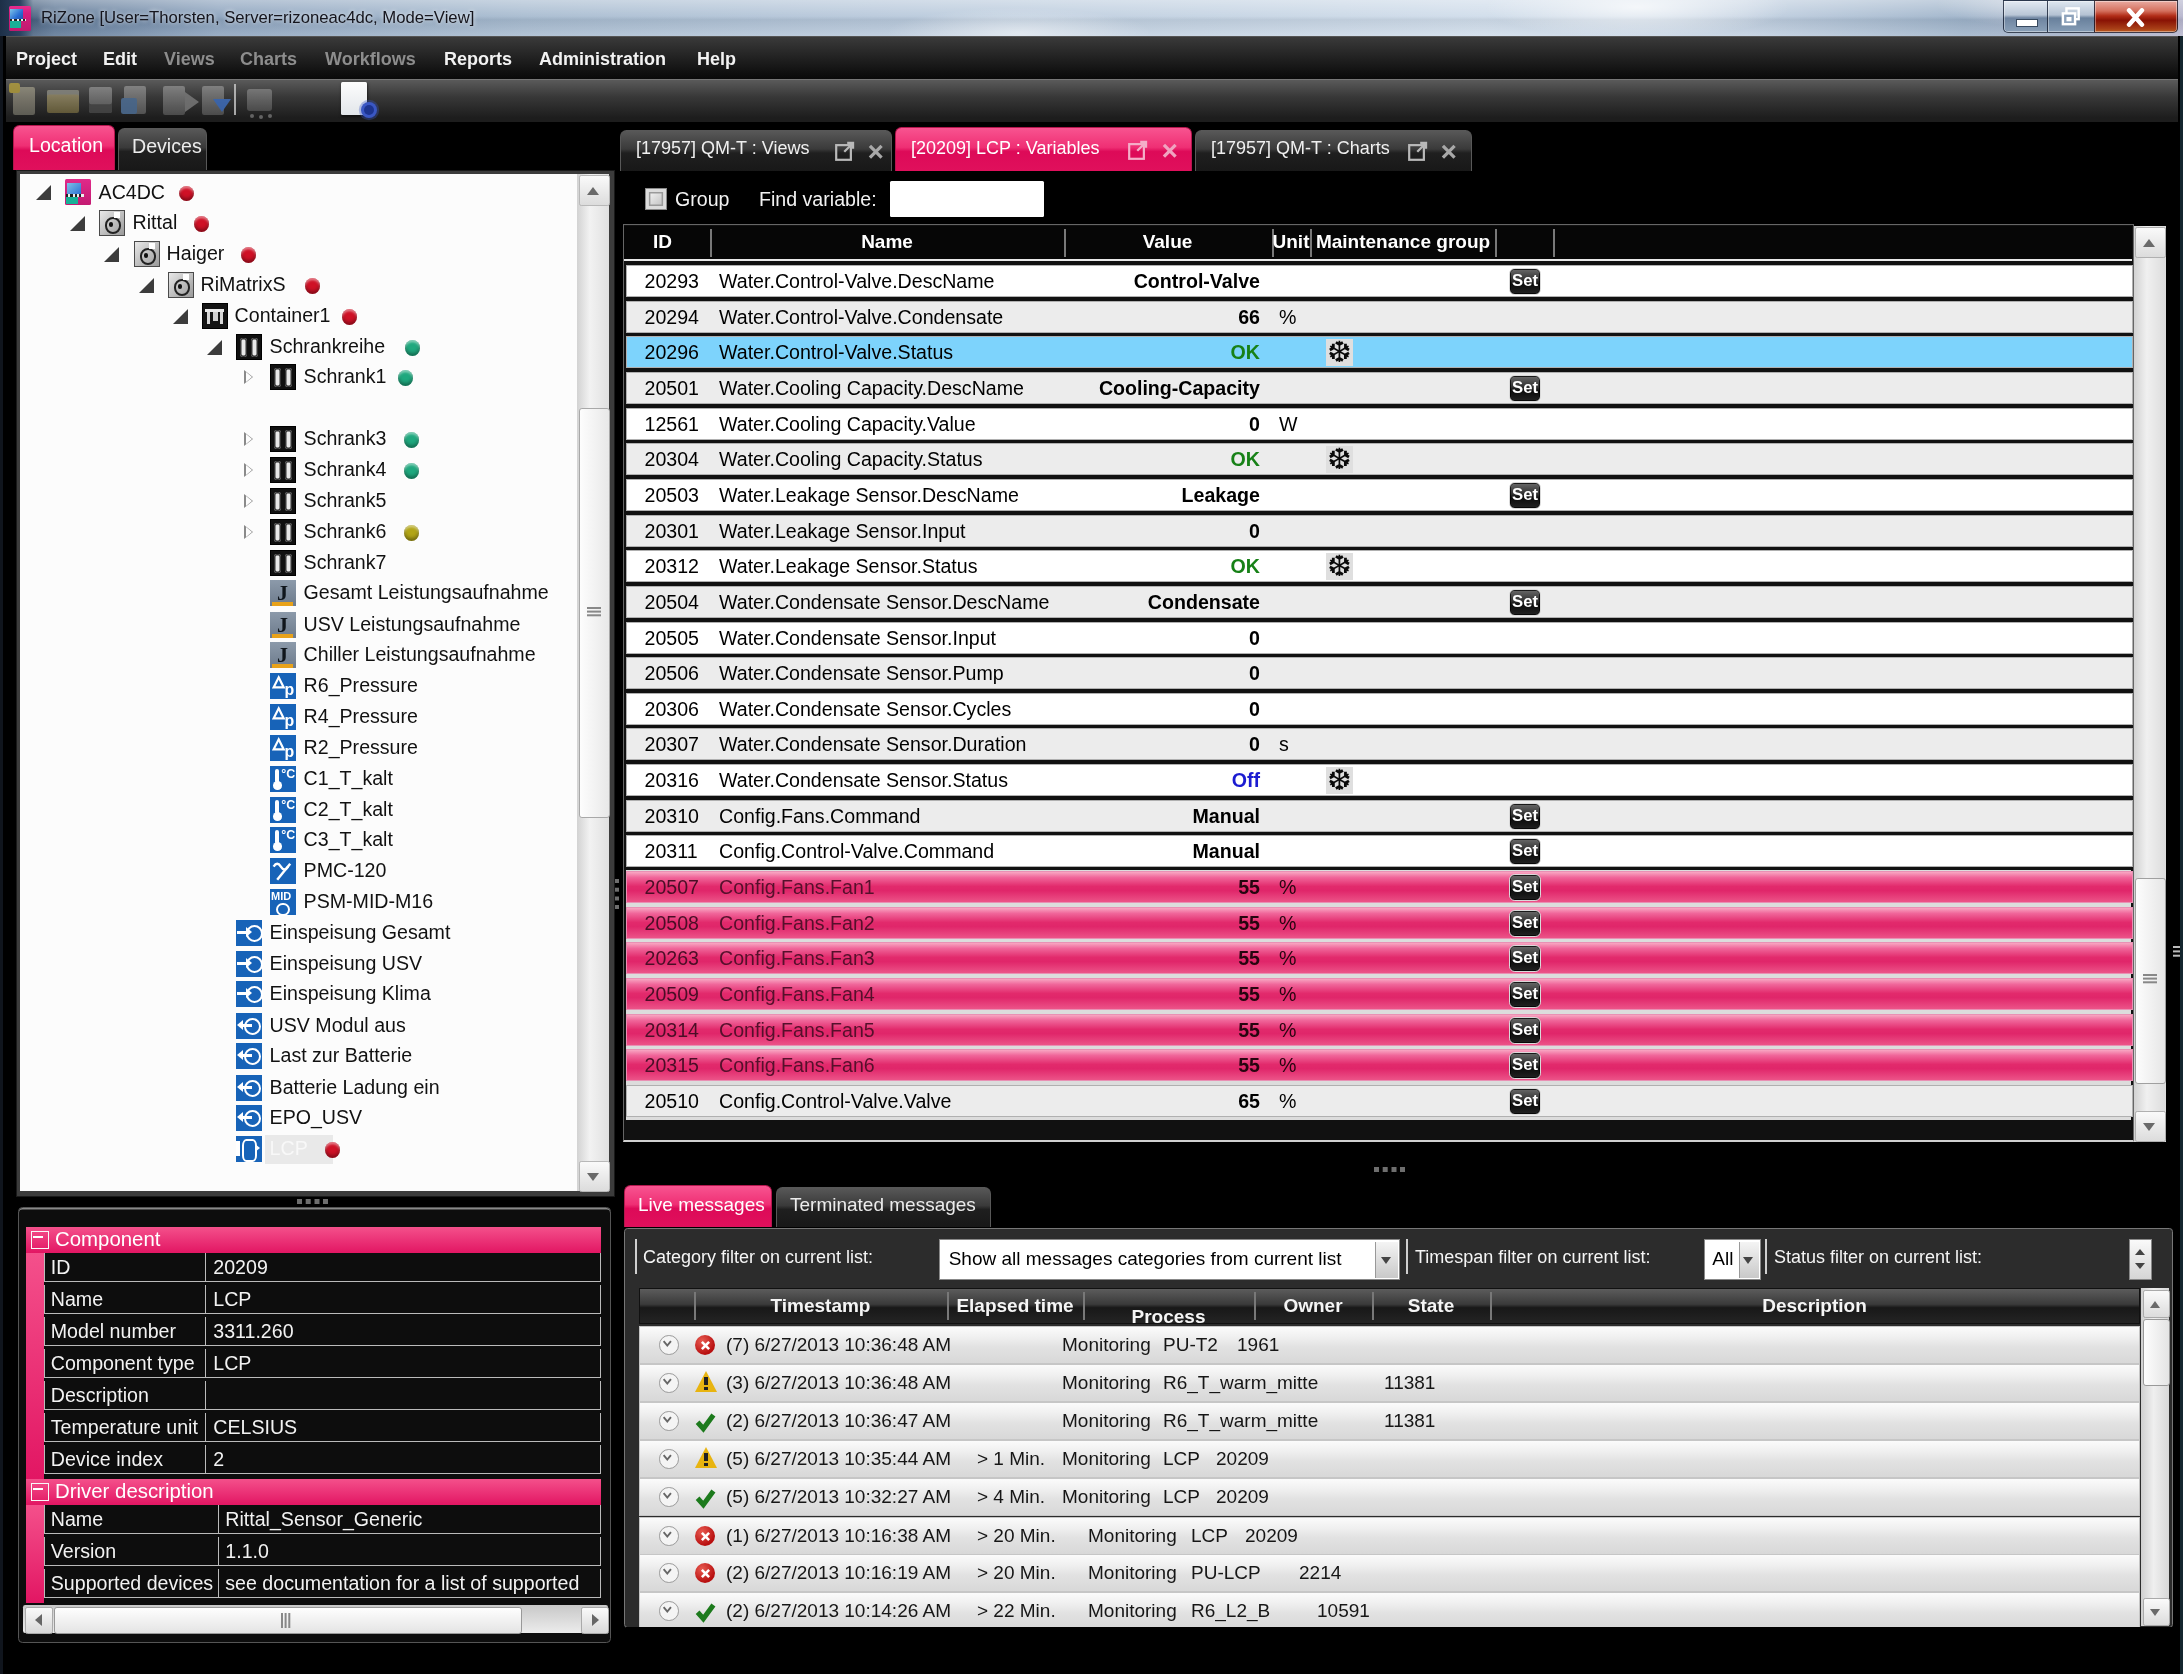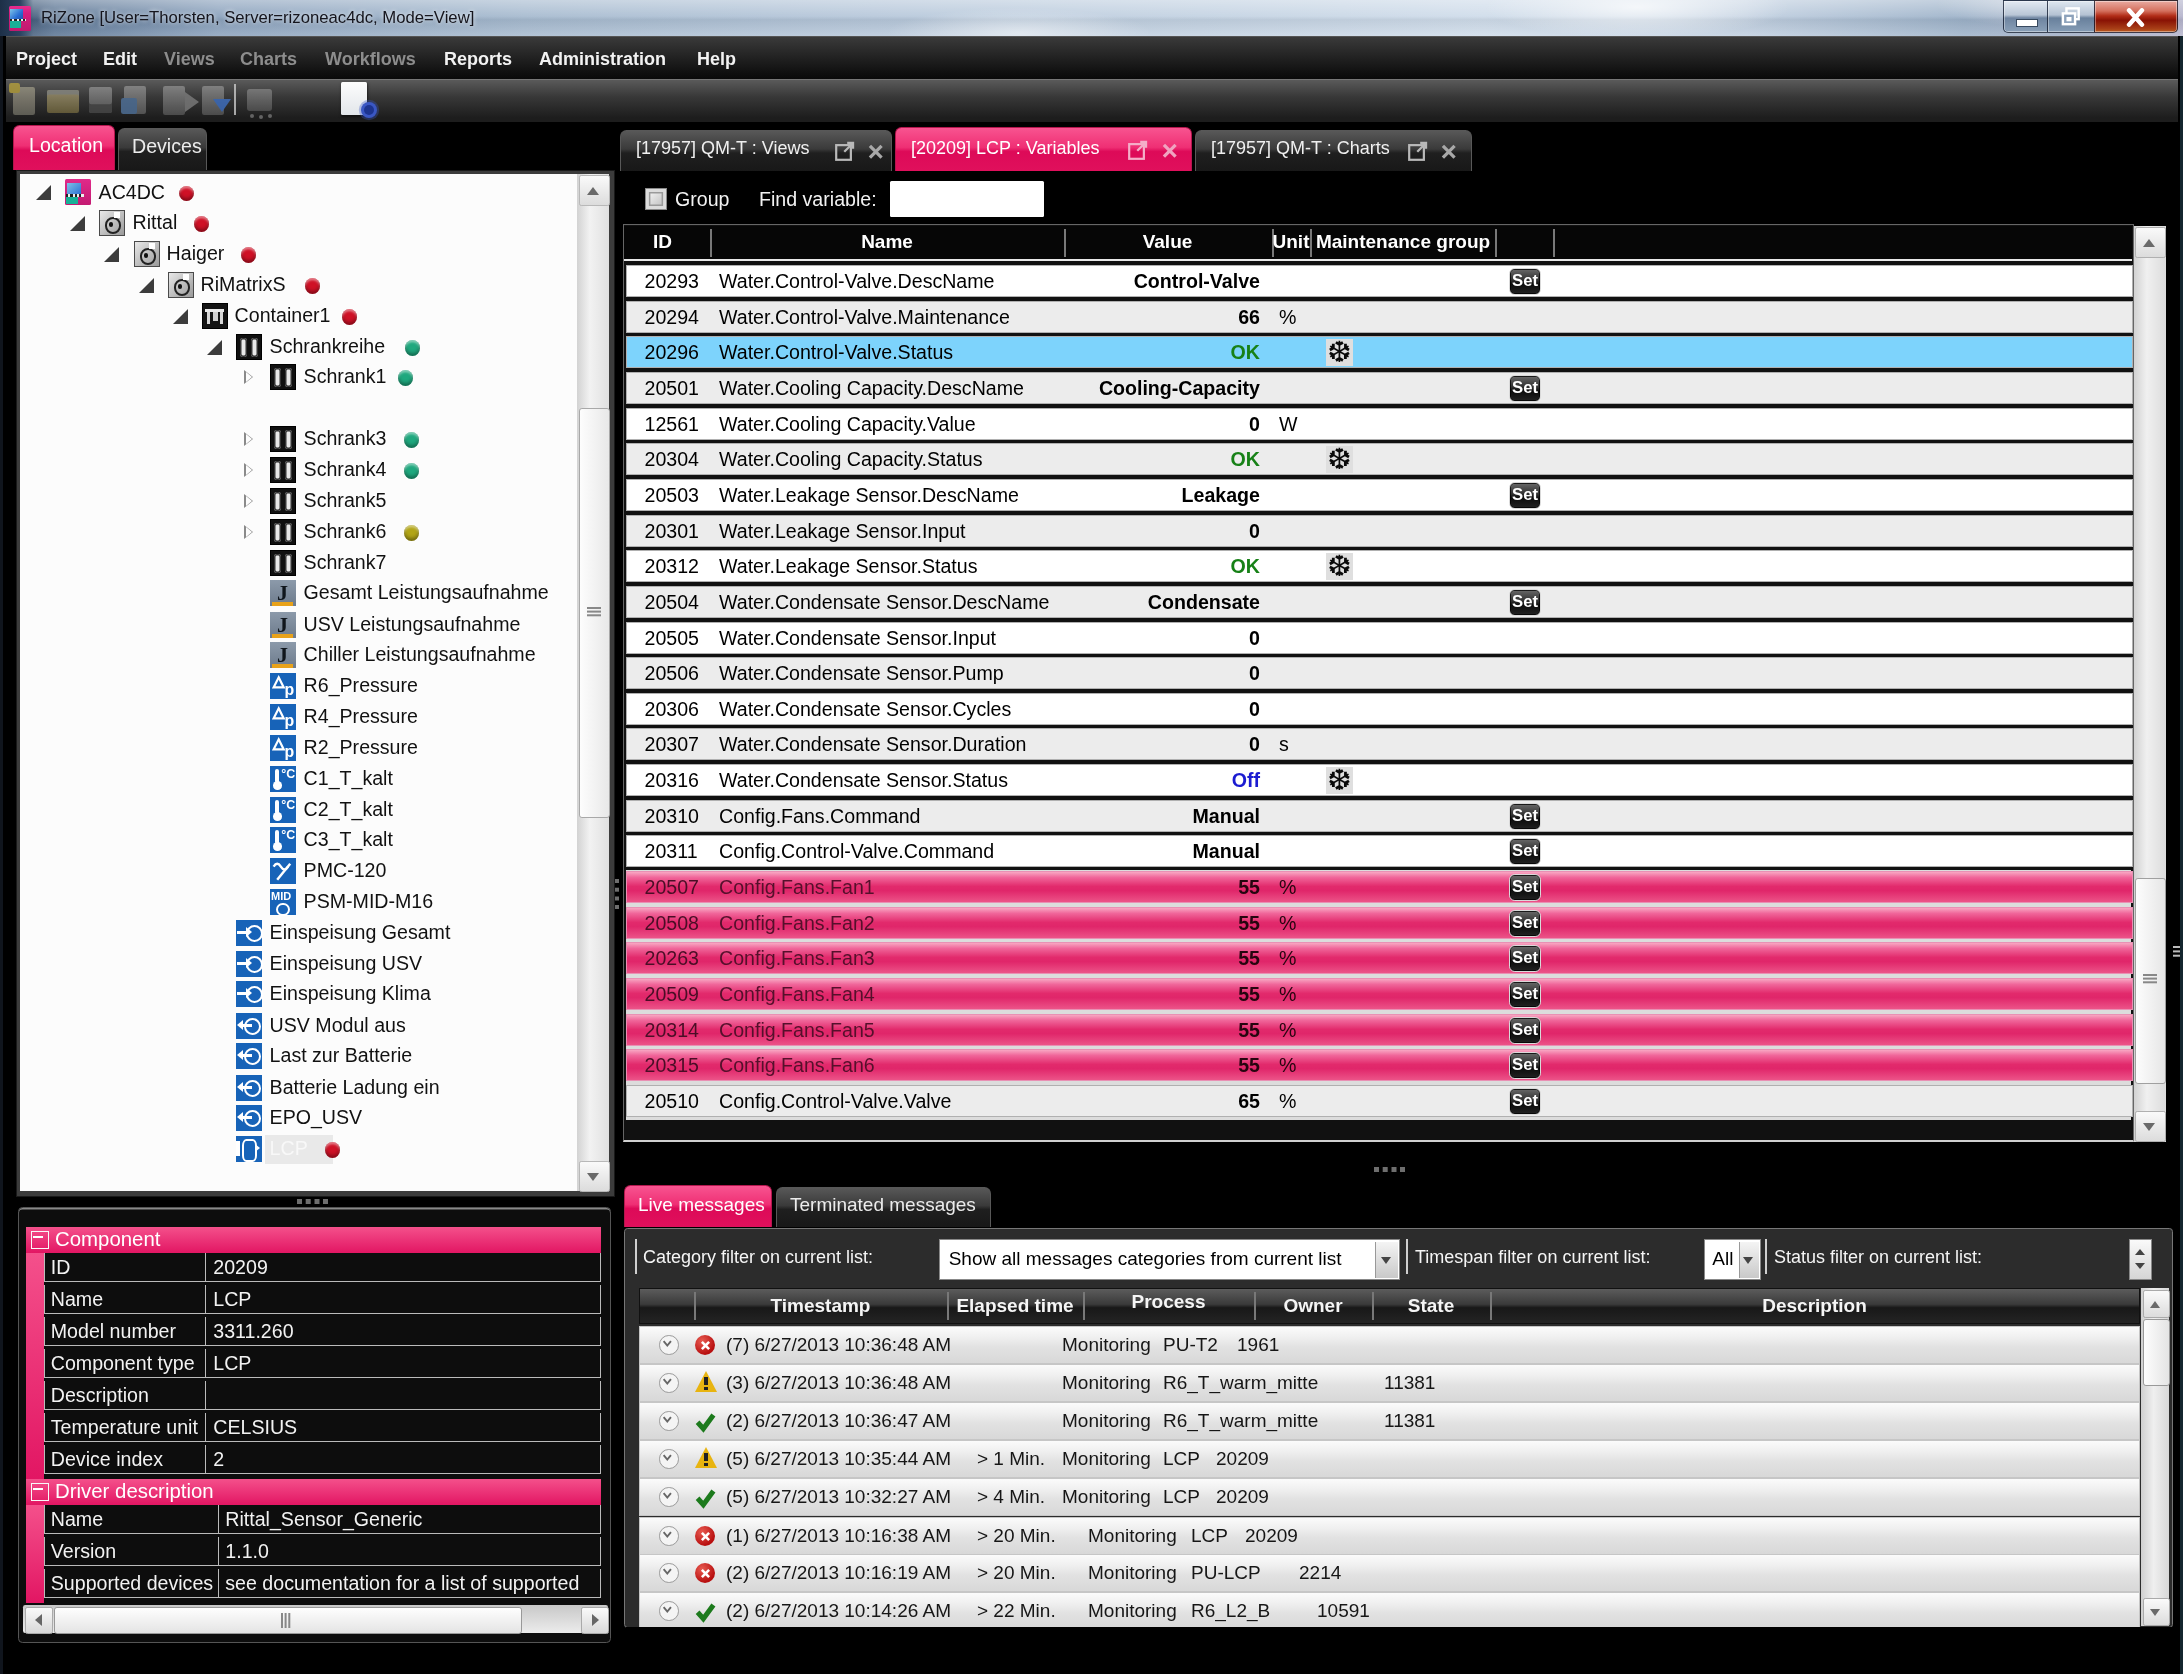--- a/index.html
+++ b/index.html
@@ -562,21 +562,21 @@
 
 <div class="a" style="left:626px;top:870px;width:1505px;height:250px;background:#dcdcdc;"></div>
 <div class="vrow" style="top:265px;background:#ffffff;">
     <span class="vid" style="color:#000;">20293</span>
     <span class="vname" style="color:#000;">Water.Control-Valve.DescName</span>
     <span class="vval" style="color:#000;">Control-Valve</span>
     <span class="setb">Set</span>
   </div>
 <div class="vrow" style="top:301px;background:#ececec;">
     <span class="vid" style="color:#000;">20294</span>
-    <span class="vname" style="color:#000;">Water.Control-Valve.Maintenance</span>
+    <span class="vname" style="color:#000;">Water.Control-Valve.Condensate</span>
     <span class="vval" style="color:#000;">66</span>
     <span class="vunit" style="color:#000;">%</span>
   </div>
 <div class="vrow" style="top:336px;background:#7dd3fc;">
     <span class="vid" style="color:#000;">20296</span>
     <span class="vname" style="color:#000;">Water.Control-Valve.Status</span>
     <span class="vval" style="color:#178117;">OK</span>
     <span class="snow">❆</span>
   </div>
 <div class="vrow" style="top:372px;background:#ececec;">
@@ -756,21 +756,21 @@
 
 <div class="a" style="left:639px;top:1288px;width:1499px;height:34px;background:linear-gradient(180deg,#5c5c5c,#3a3a3a 45%,#181818 55%,#242424);border:0.7px solid #111;">
  <div class="hdrv" style="left:54px;height:28px;"></div>
  <div class="hdrv" style="left:307px;height:28px;"></div>
  <div class="hdrv" style="left:443px;height:28px;"></div>
  <div class="hdrv" style="left:614px;height:28px;"></div>
  <div class="hdrv" style="left:732px;height:28px;"></div>
  <div class="hdrv" style="left:850px;height:28px;"></div>
  <div class="a" style="left:54px;top:5.8px;width:253px;text-align:center;font-size:19px;font-weight:bold;color:#f5f5f5;">Timestamp</div>
  <div class="a" style="left:307px;top:5.8px;width:136px;text-align:center;font-size:19px;font-weight:bold;color:#f5f5f5;">Elapsed time</div>
- <div class="a" style="left:443px;top:2px;width:171px;text-align:center;font-size:19px;font-weight:bold;color:#f5f5f5;">Process</div>
+ <div class="a" style="left:443px;top:17px;width:171px;text-align:center;font-size:19px;font-weight:bold;color:#f5f5f5;">Process</div>
  <div class="a" style="left:614px;top:5.8px;width:118px;text-align:center;font-size:19px;font-weight:bold;color:#f5f5f5;">Owner</div>
  <div class="a" style="left:732px;top:5.8px;width:118px;text-align:center;font-size:19px;font-weight:bold;color:#f5f5f5;">State</div>
  <div class="a" style="left:850px;top:5.8px;width:649px;text-align:center;font-size:19px;font-weight:bold;color:#f5f5f5;">Description</div>
 </div>
 
 <div class="mrow" style="top:1326px;">
     <span class="chev">
       <svg width="14.6" height="14.6" viewBox="0 0 20 20" style="position:absolute;left:0;top:0">
         <path d="M5 7 L10 13 L15 7" stroke="#666" stroke-width="2.6" fill="none"></path>
       </svg>

